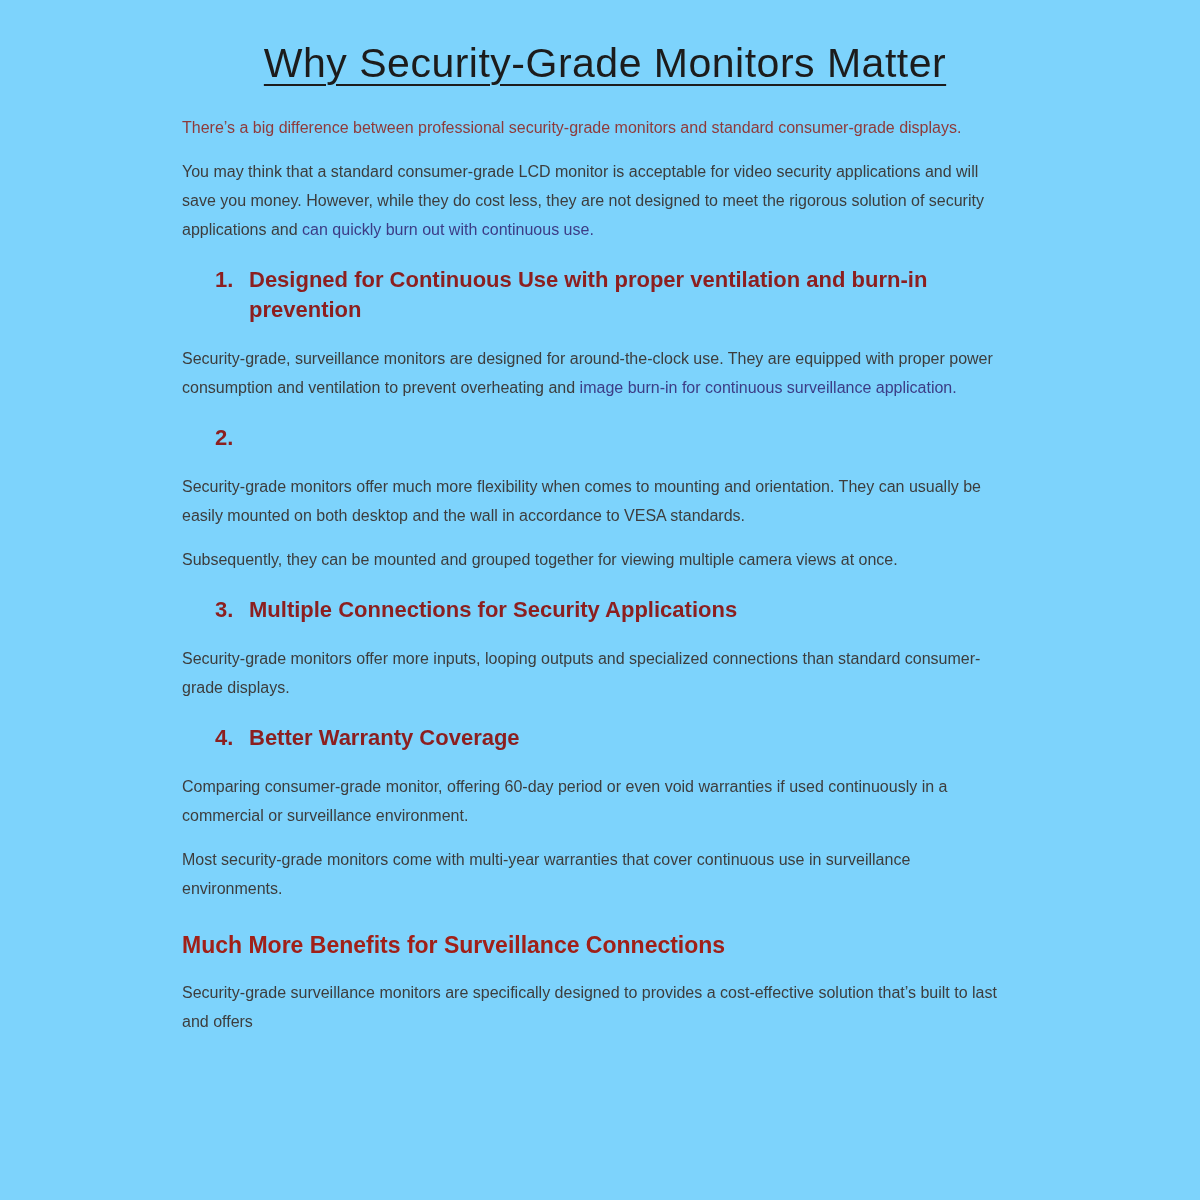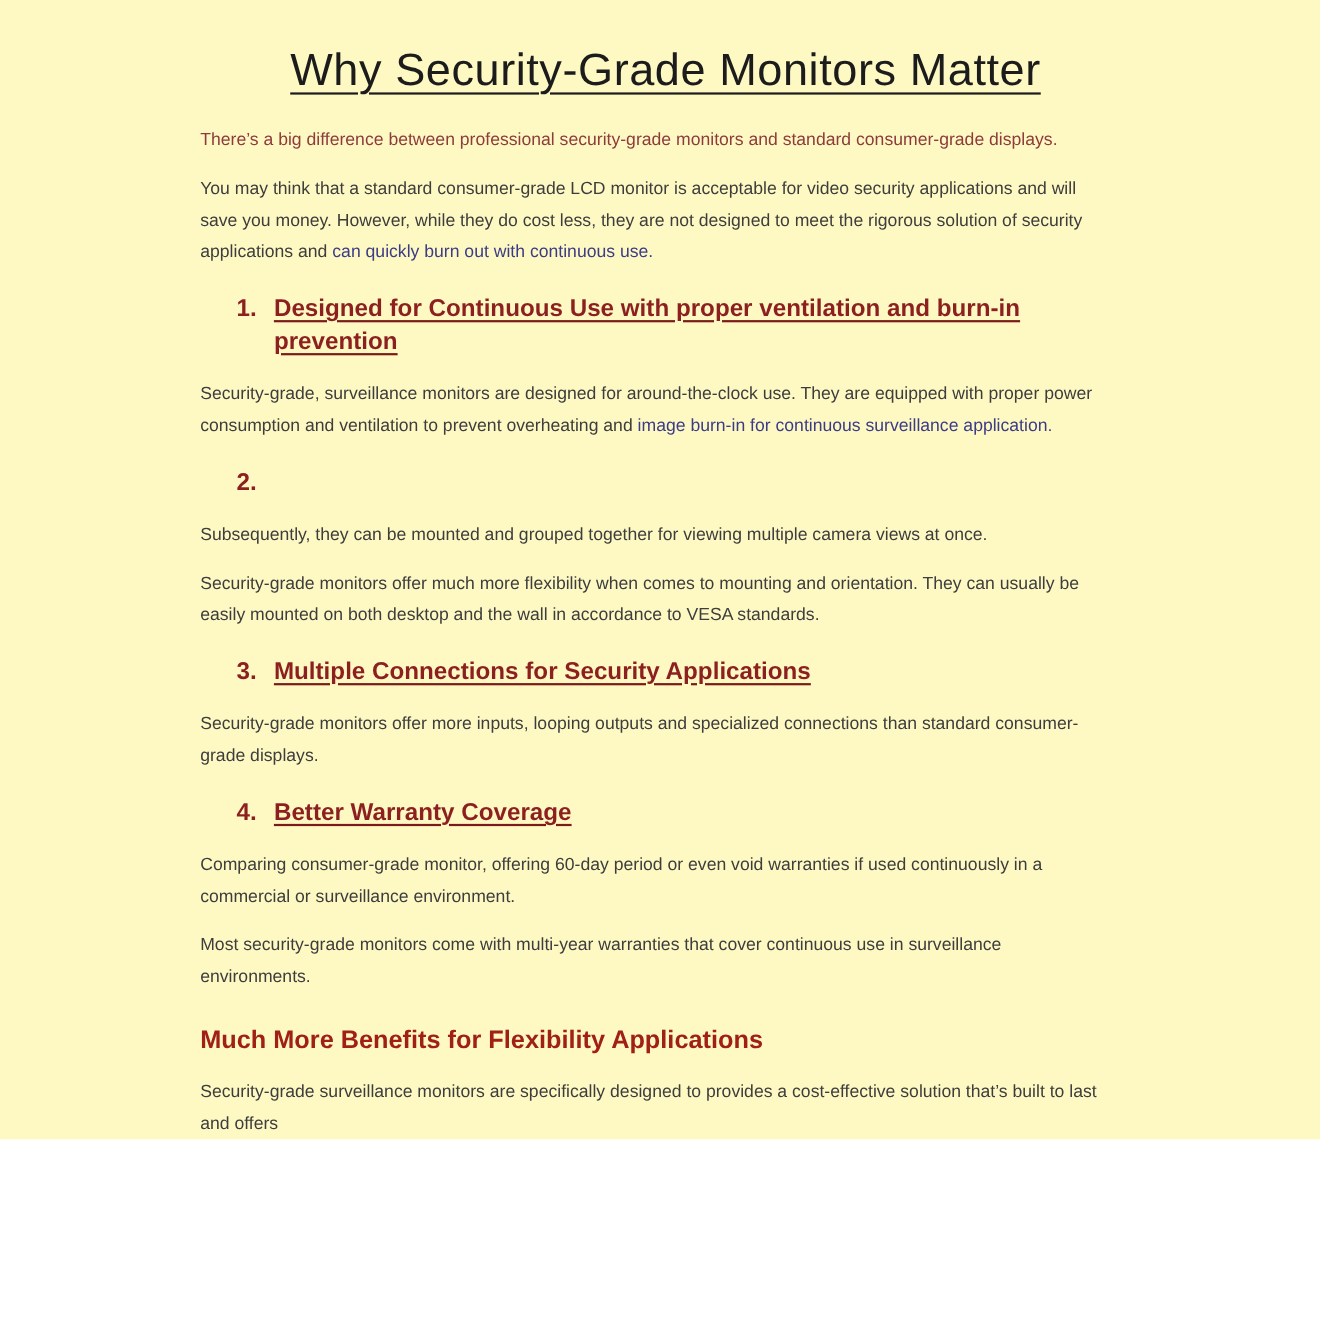--- a/index.html
+++ b/index.html
@@ -6,22 +6,22 @@
 
   html, body {
     width: 1200px;
     background: #ffffff;
     font-family: "Liberation Sans", "DejaVu Sans", sans-serif;
   }
 
   .page {
     position: relative;
     width: 1200px;
-    height: 1036px;
-    background: #fef9c3;
+    height: 1200px;
+    background: #7dd3fc;
     overflow: hidden;
   }
 
   .content {
     padding: 40px 172px 0 182px;
   }
 
   .title {
     font-size: 41px;
     font-weight: 400;
@@ -66,21 +66,20 @@
     color: #8c1f1f;
     width: 34px;
     flex: 0 0 34px;
   }
 
   .item-heading {
     font-size: 22px;
     line-height: 30px;
     font-weight: 700;
     color: #8c1f1f;
-    text-decoration: underline;
     text-decoration-color: #7a1a1a;
     text-underline-offset: 4px;
     cursor: pointer;
     max-width: 730px;
   }
 
   .benefits-heading {
     font-size: 23px;
     line-height: 30px;
     font-weight: 700;
@@ -111,41 +110,41 @@
 
     <p class="body-para">
       <span>Security-grade, surveillance monitors are designed for around-the-clock use. They are equipped with proper power consumption and ventilation to prevent overheating and</span>
       <a class="link-navy">image burn-in for continuous surveillance application.</a>
     </p>
 
     <div class="list-item">
       <span class="item-number">2.</span>
     </div>
 
+    <p class="body-para">Security-grade monitors offer much more flexibility when comes to mounting and orientation. They can usually be easily mounted on both desktop and the wall in accordance to VESA standards.</p>
+
     <p class="body-para">Subsequently, they can be mounted and grouped together for viewing multiple camera views at once.</p>
-
-    <p class="body-para">Security-grade monitors offer much more flexibility when comes to mounting and orientation. They can usually be easily mounted on both desktop and the wall in accordance to VESA standards.</p>
 
     <div class="list-item">
       <span class="item-number">3.</span>
       <a class="item-heading">Multiple Connections for Security Applications</a>
     </div>
 
     <p class="body-para">Security-grade monitors offer more inputs, looping outputs and specialized connections than standard consumer-grade displays.</p>
 
     <div class="list-item">
       <span class="item-number">4.</span>
       <a class="item-heading">Better Warranty Coverage</a>
     </div>
 
     <p class="body-para">Comparing consumer-grade monitor, offering 60-day period or even void warranties if used continuously in a commercial or surveillance environment.</p>
 
     <p class="body-para">Most security-grade monitors come with multi-year warranties that cover continuous use in surveillance environments.</p>
 
-    <h2 class="benefits-heading">Much More Benefits for Flexibility Applications</h2>
+    <h2 class="benefits-heading">Much More Benefits for Surveillance Connections</h2>
 
     <p class="body-para">
       <span>Security-grade surveillance monitors are specifically designed to provides a cost-effective solution that’s built to last and offers</span>
       
     </p>
 
   </div>
 </div>
 
 </body></html>

